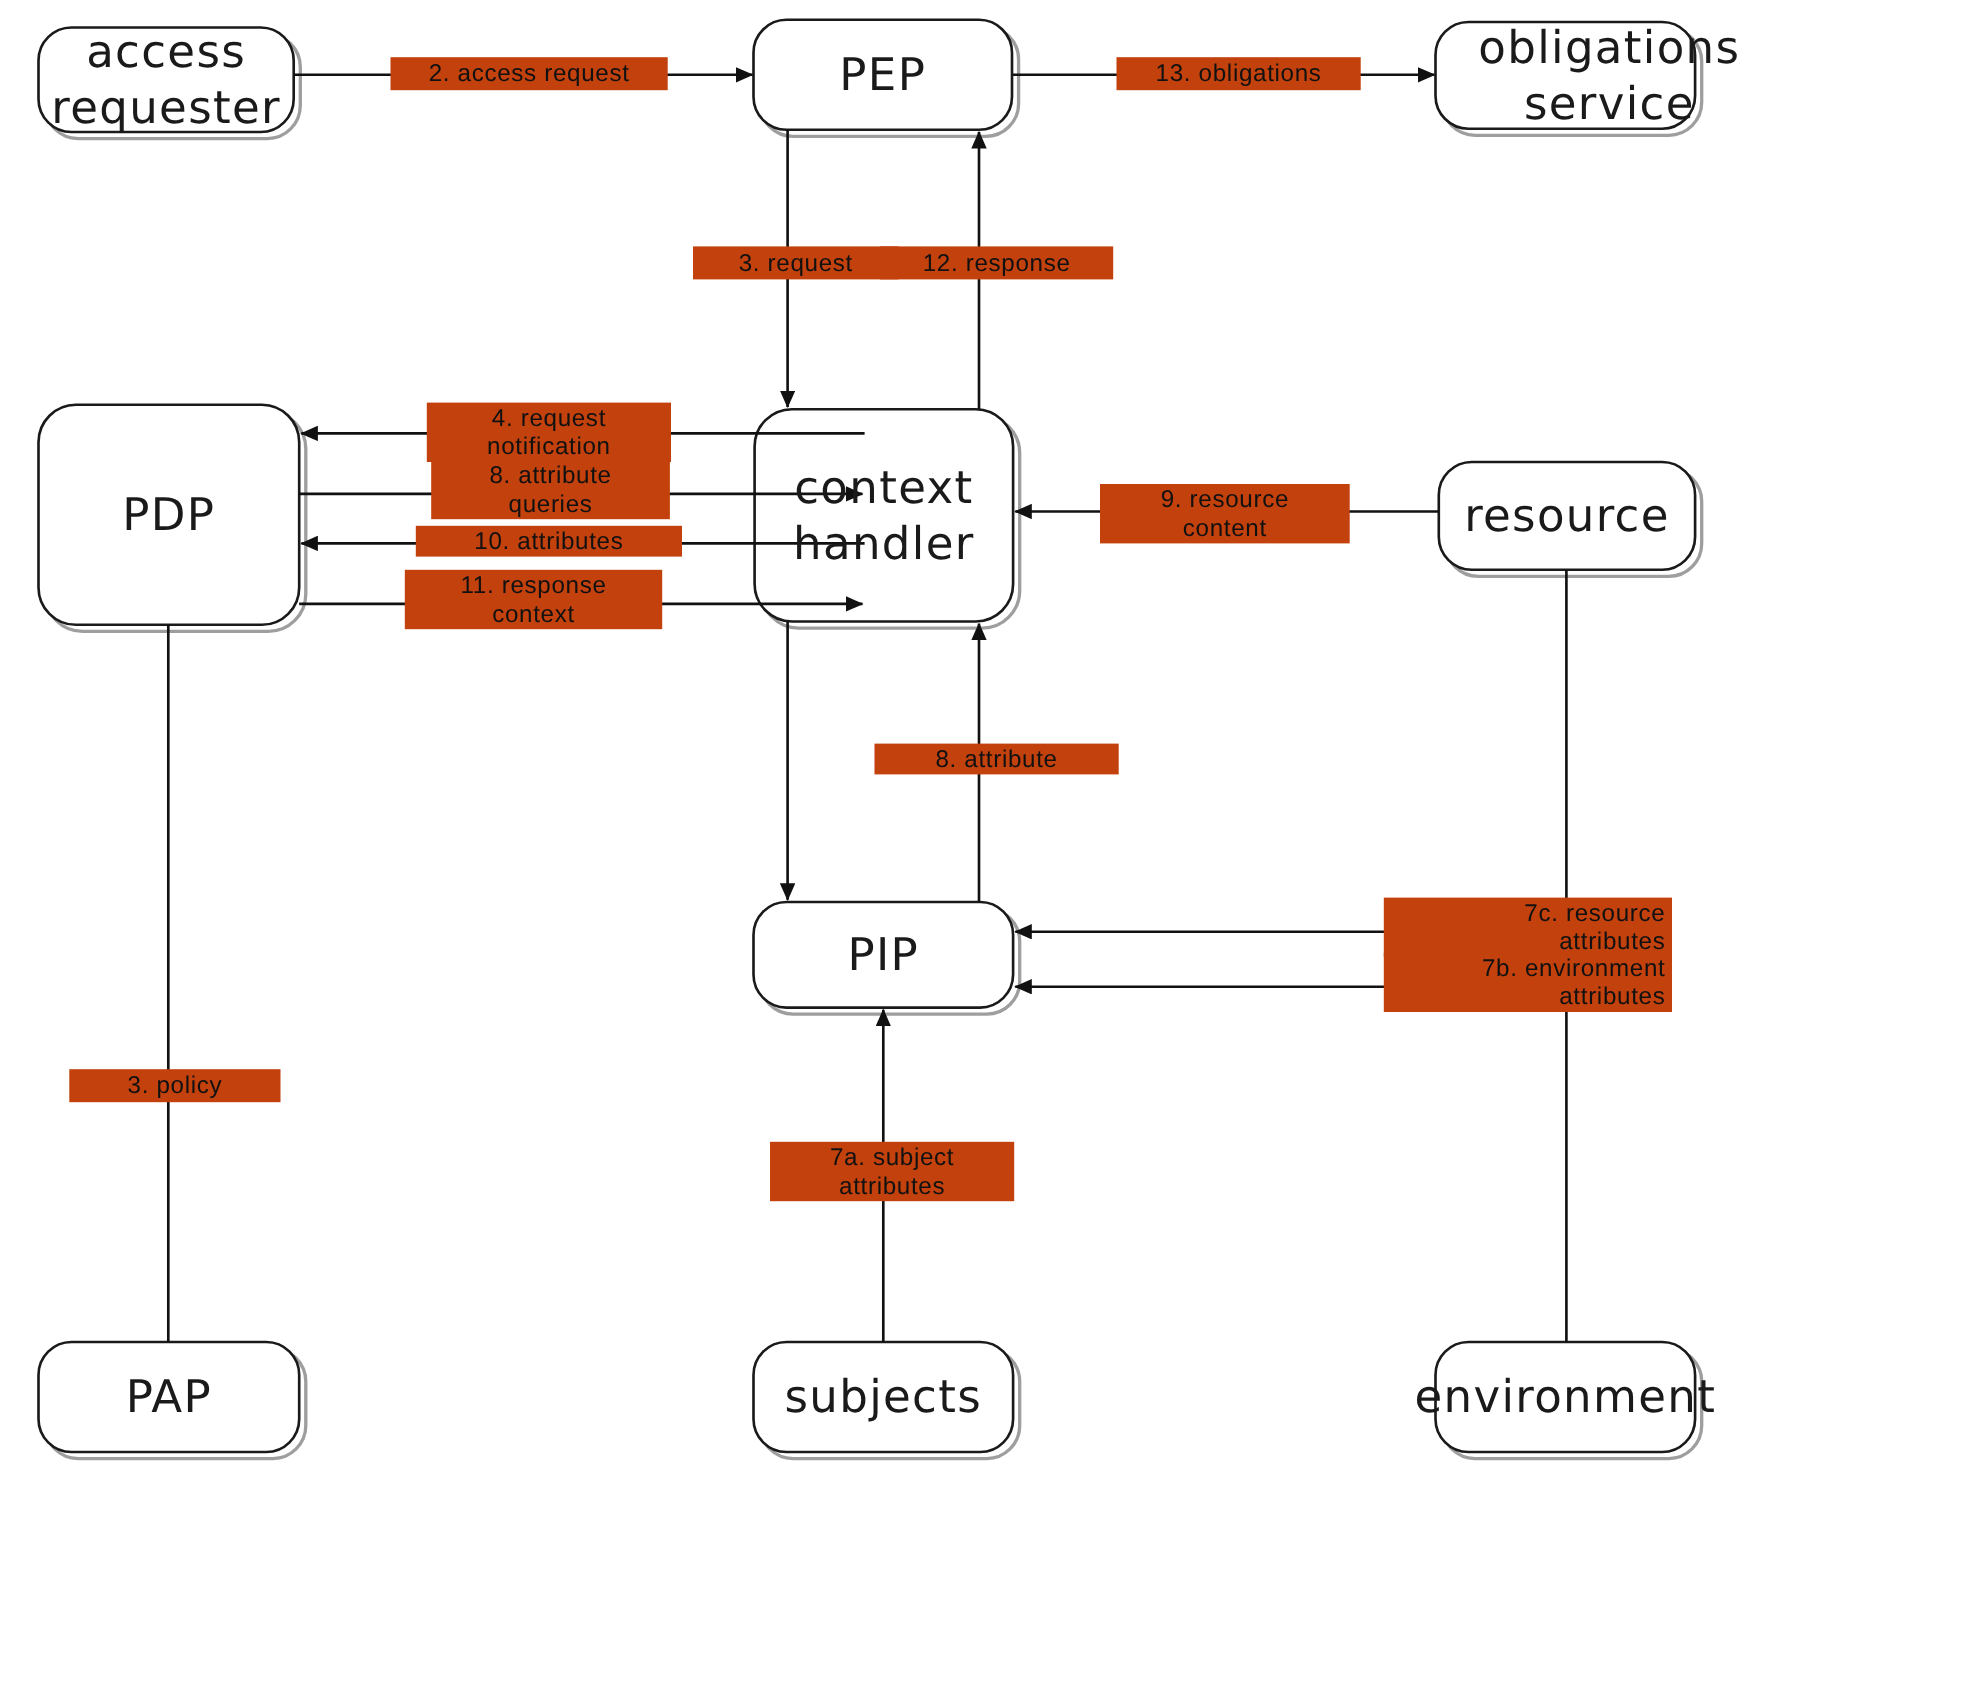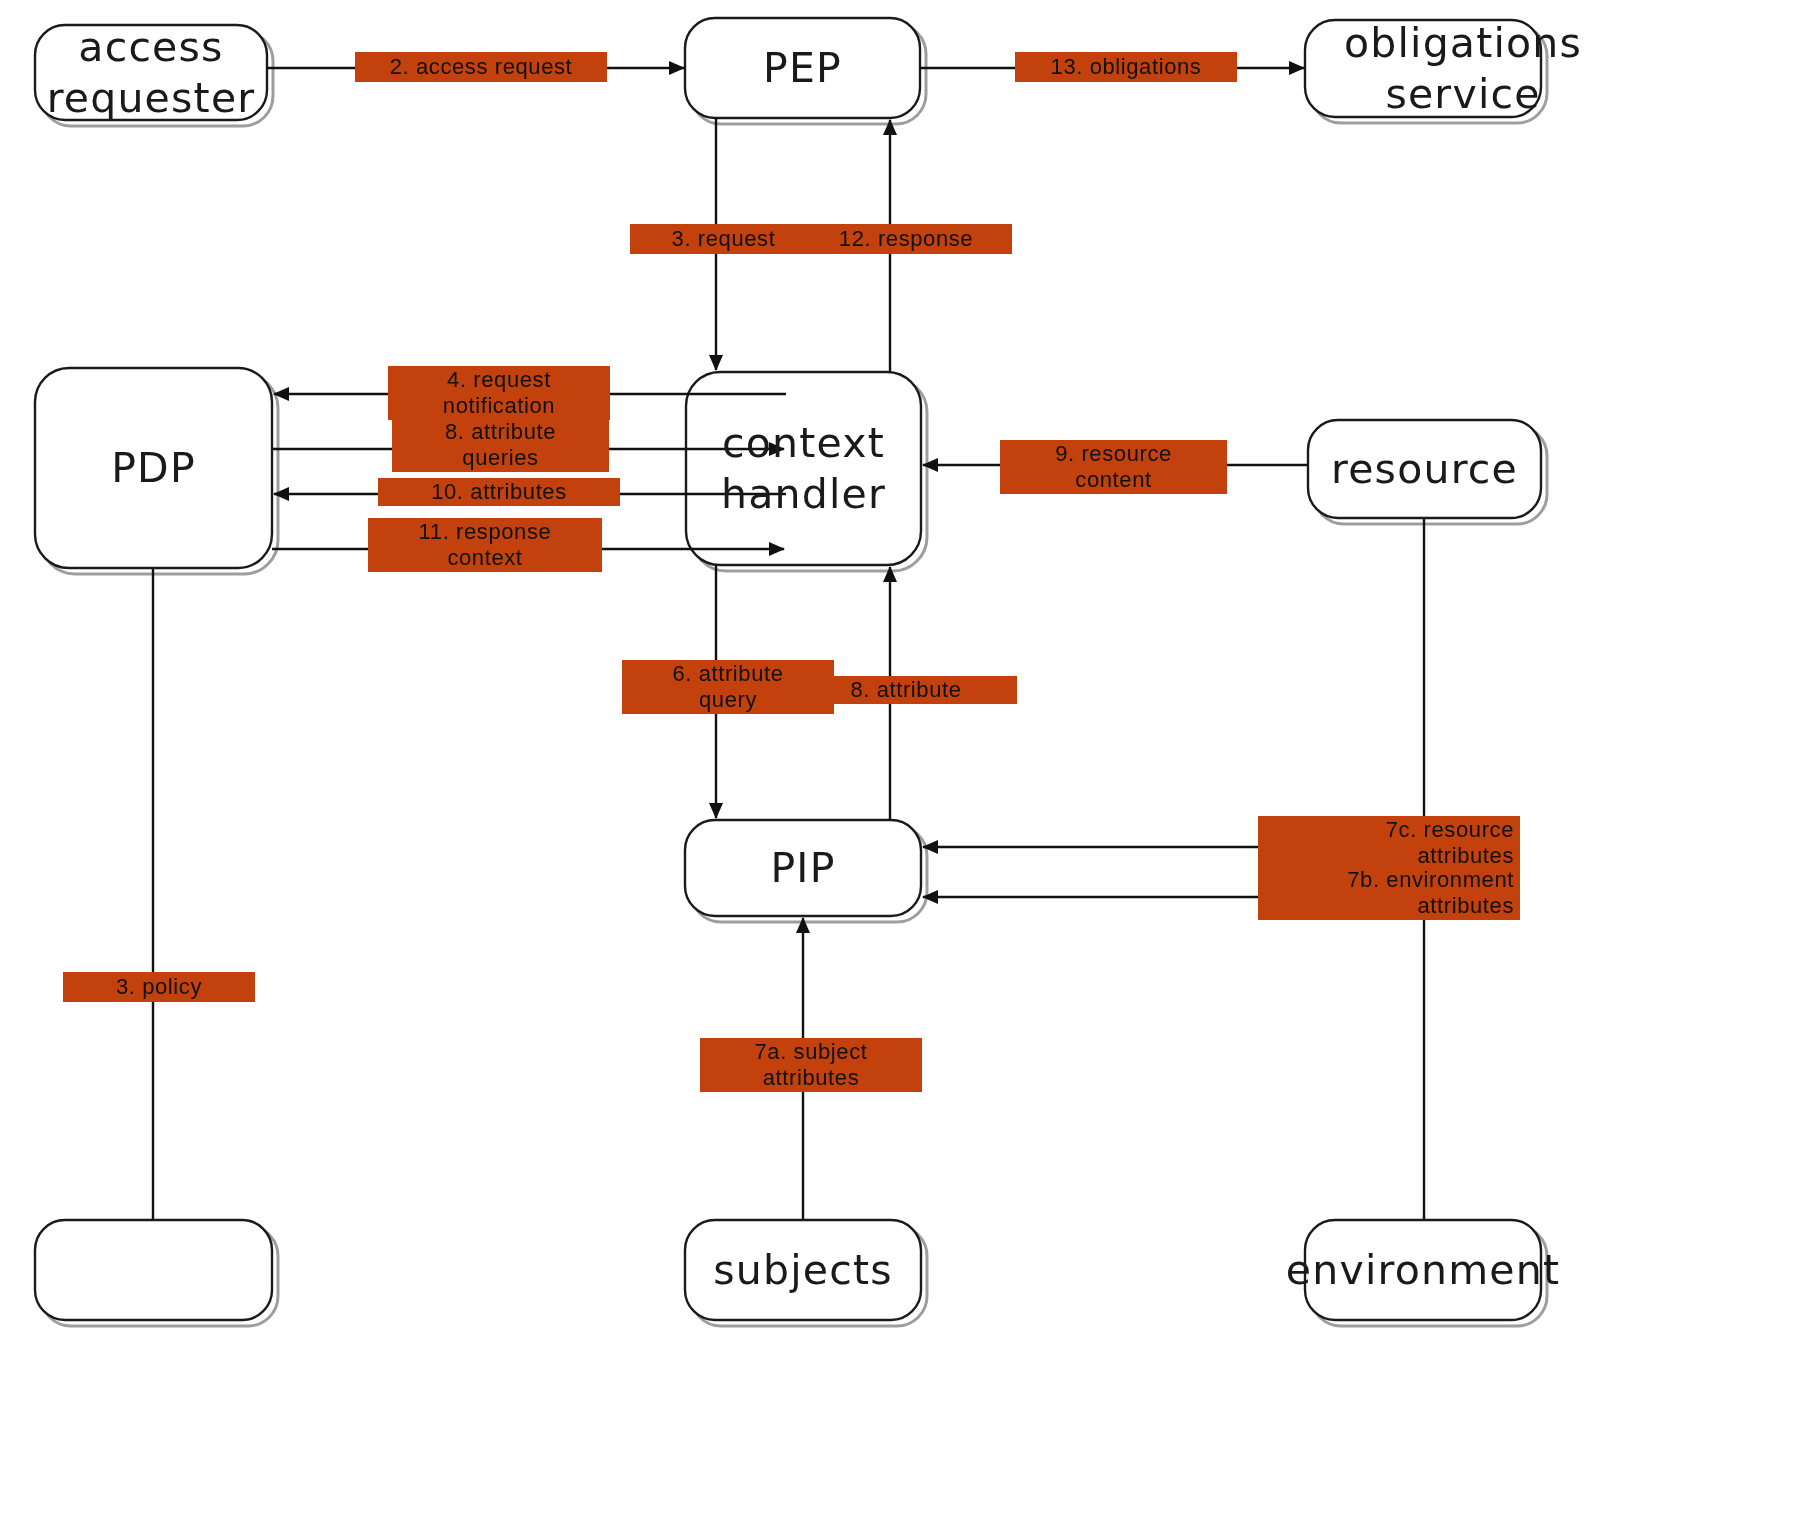--- a/index.html
+++ b/index.html
@@ -123,39 +123,38 @@
 
   <div class="node-label" style="left:35px;top:368px;width:237px;height:200px;">PDP</div>
 
   <div class="node-label" style="left:686px;top:372px;width:235px;height:193px;">context
 handler</div>
 
   <div class="node-label" style="left:1308px;top:420px;width:233px;height:98px;">resource</div>
 
   <div class="node-label" style="left:685px;top:820px;width:236px;height:96px;">PIP</div>
 
+  <div class="node-label" style="left:35px;top:1220px;width:237px;height:100px;">PAP</div>
 
   <div class="node-label" style="left:685px;top:1220px;width:236px;height:100px;">subjects</div>
 
   <div class="node-label" style="left:1305px;top:1220px;width:236px;height:100px;">environment</div>
 
   <div class="edge-label" style="left:63px;top:972px;width:180px;padding:2px 6px;">3. policy</div>
 
   <div class="edge-label" style="left:355px;top:52px;width:240px;padding:2px 6px;">2. access request</div>
 
   <div class="edge-label" style="left:630px;top:224px;width:175px;padding:2px 6px;">3. request</div>
 
   <div class="edge-label" style="left:388px;top:366px;width:210px;padding:1px 6px;">4. request
 notification</div>
 
   <div class="edge-label" style="left:392px;top:418px;width:205px;padding:1px 6px;">8. attribute
 queries</div>
 
-  <div class="edge-label" style="left:622px;top:660px;width:200px;padding:1px 6px;">6. attribute
-query</div>
 
   <div class="edge-label" style="left:700px;top:1038px;width:210px;padding:1px 6px;">7a. subject
 attributes</div>
 
   <div class="edge-label" style="left:1258px;top:866px;width:250px;padding:1px 6px;text-align:right;">7b. environment
 attributes</div>
 
   <div class="edge-label" style="left:1258px;top:816px;width:250px;padding:1px 6px;text-align:right;">7c. resource
 attributes</div>
 

